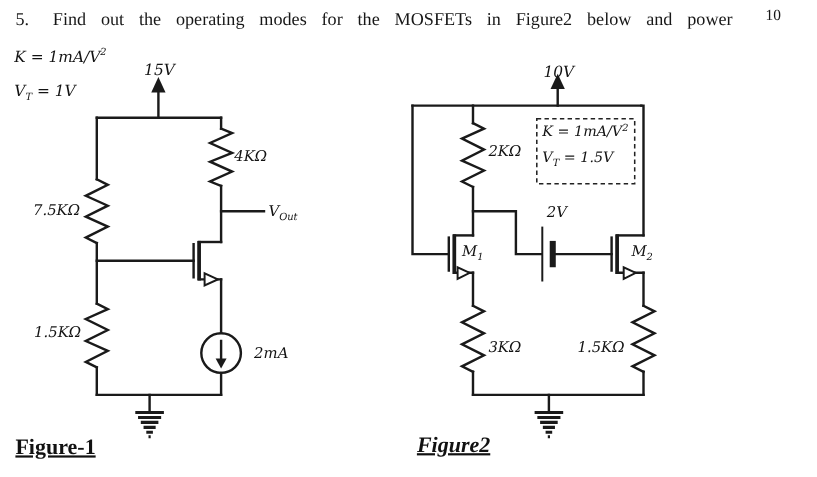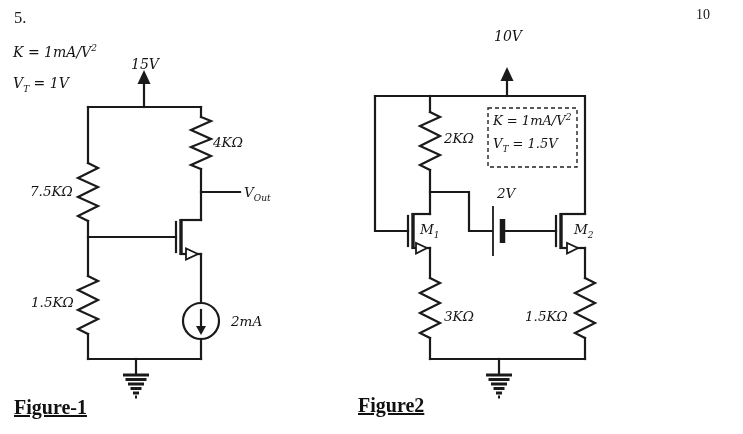--- a/index.html
+++ b/index.html
@@ -35,20 +35,21 @@
   .fillb{fill:#1a1a1a;stroke:none;}
   .gnd{stroke:#1a1a1a;fill:none;stroke-linecap:butt;}
   .dashedbox{fill:none;stroke:#222;stroke-width:1.4;stroke-dasharray:4 3;}
 </style>
 </head>
 <body>
 
 <div id="page">
 
   <div class="abs qtext" style="left:14px;top:7px;">5.</div>
+  <div class="abs qtext justify" style="left:48px;top:7px;width:618px;">Find out the operating modes for the MOSFETs in Figure2 below and power</div>
   <div class="abs qtext" style="left:696px;top:4px;font-size:14px;">10</div>
 
   <svg width="743" height="434" viewBox="0 0 743 434">
 
     <g>
 
       <path class="wire" d="M88,107 H201"></path>
       <path class="wire" d="M144,107 V81"></path>
       <polygon class="fillb" points="144,70 137.5,84 150.5,84"></polygon>
 
@@ -141,24 +142,24 @@
   <div class="abs math param" style="left:13px;top:44px;"><span>K = 1mA/V</span><sup>2</sup></div>
   <div class="abs math param" style="left:13px;top:75px;"><span>V</span><sub>T</sub><span> = 1V</span></div>
   <div class="abs math param" style="left:131px;top:56px;">15V</div>
   <div class="abs math" style="left:30px;top:183px;">7.5KΩ</div>
   <div class="abs math" style="left:31px;top:294px;">1.5KΩ</div>
   <div class="abs math" style="left:213px;top:134px;">4KΩ</div>
   <div class="abs math" style="left:244px;top:184px;"><span>V</span><sub>Out</sub></div>
   <div class="abs math" style="left:231px;top:313px;">2mA</div>
   <div class="abs caption" style="left:14px;top:396px;">Figure-1</div>
 
-  <div class="abs math param" style="left:494px;top:28px;text-align:center;">10V</div>
+  <div class="abs math param" style="left:494px;top:58px;text-align:center;">10V</div>
   <div class="abs math" style="left:444px;top:130px;">2KΩ</div>
   <div class="abs math" style="left:493px;top:113px;font-size:13px;"><span>K = 1mA/V</span><sup>2</sup></div>
   <div class="abs math" style="left:493px;top:136px;font-size:13px;"><span>V</span><sub>T</sub><span> = 1.5V</span></div>
   <div class="abs math" style="left:497px;top:185px;font-style:italic;">2V</div>
   <div class="abs math" style="left:420px;top:221px;"><span>M</span><sub>1</sub></div>
   <div class="abs math" style="left:574px;top:221px;"><span>M</span><sub>2</sub></div>
   <div class="abs math" style="left:444px;top:308px;">3KΩ</div>
   <div class="abs math" style="left:525px;top:308px;">1.5KΩ</div>
-  <div class="abs caption" style="left:358px;top:394px;">Figure2</div>
+  <div class="abs caption" style="left:379px;top:394px;font-style:italic;">Figure2</div>
 
 </div>
 
 </body></html>

